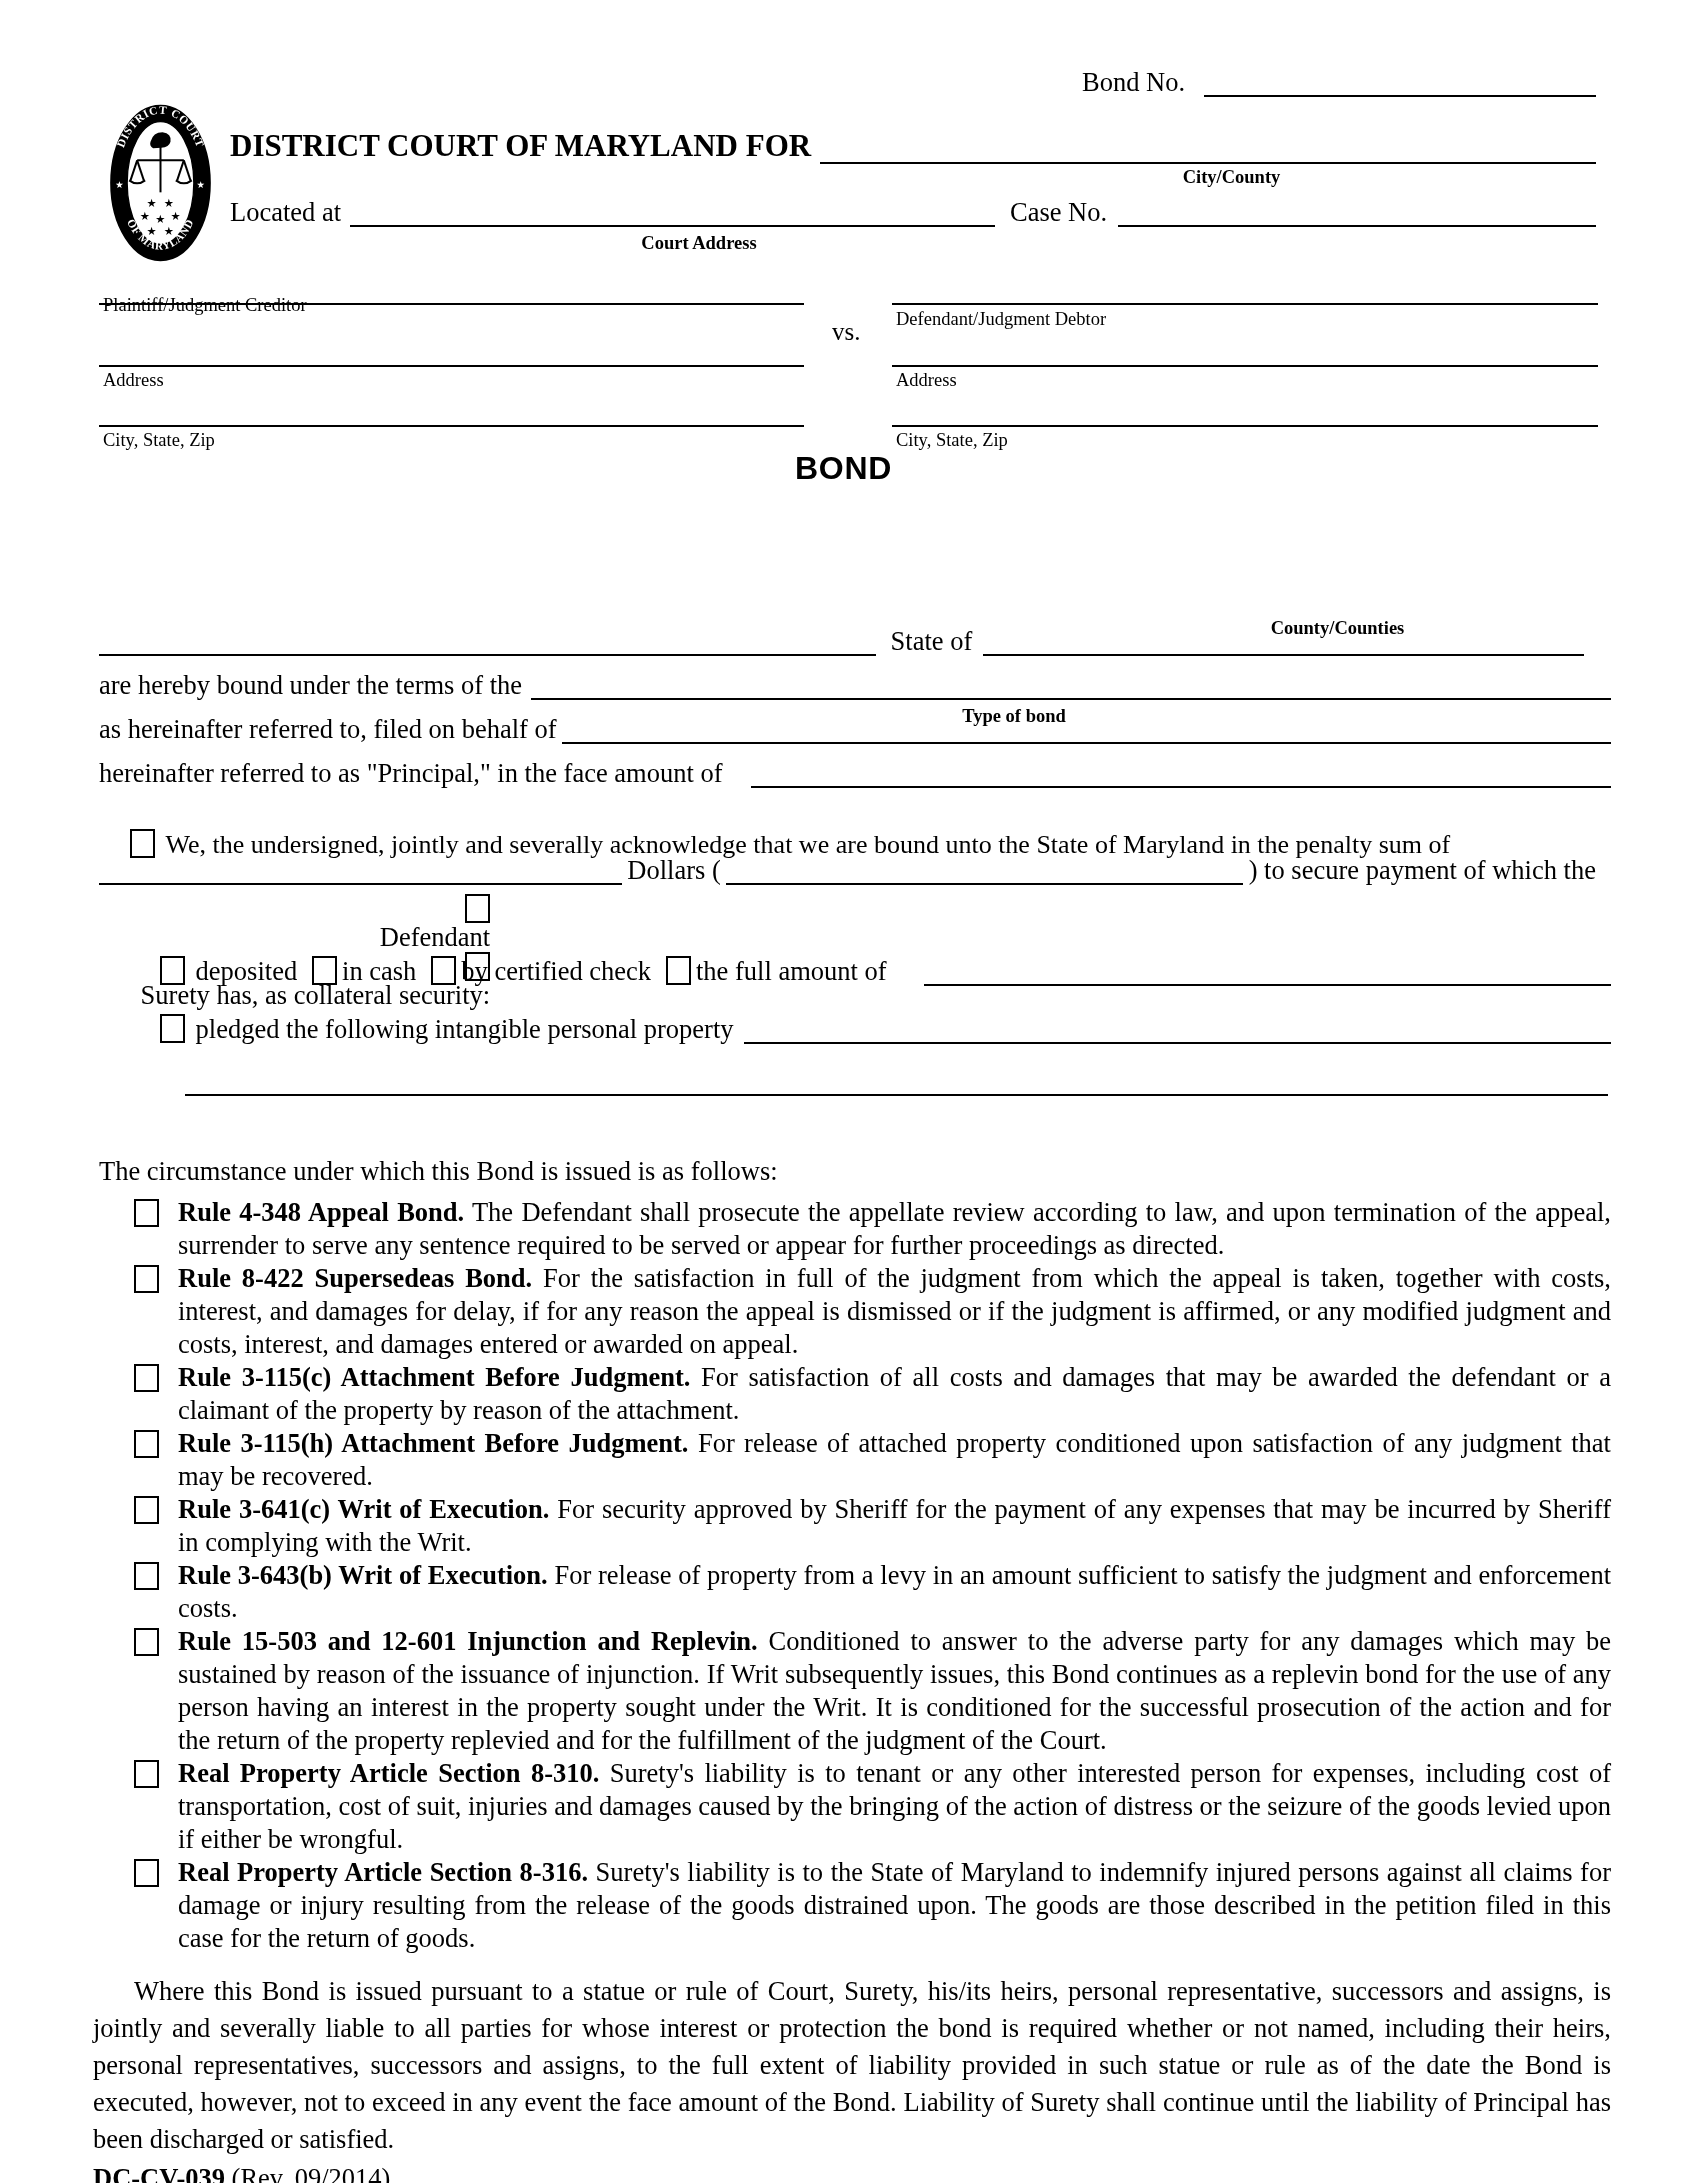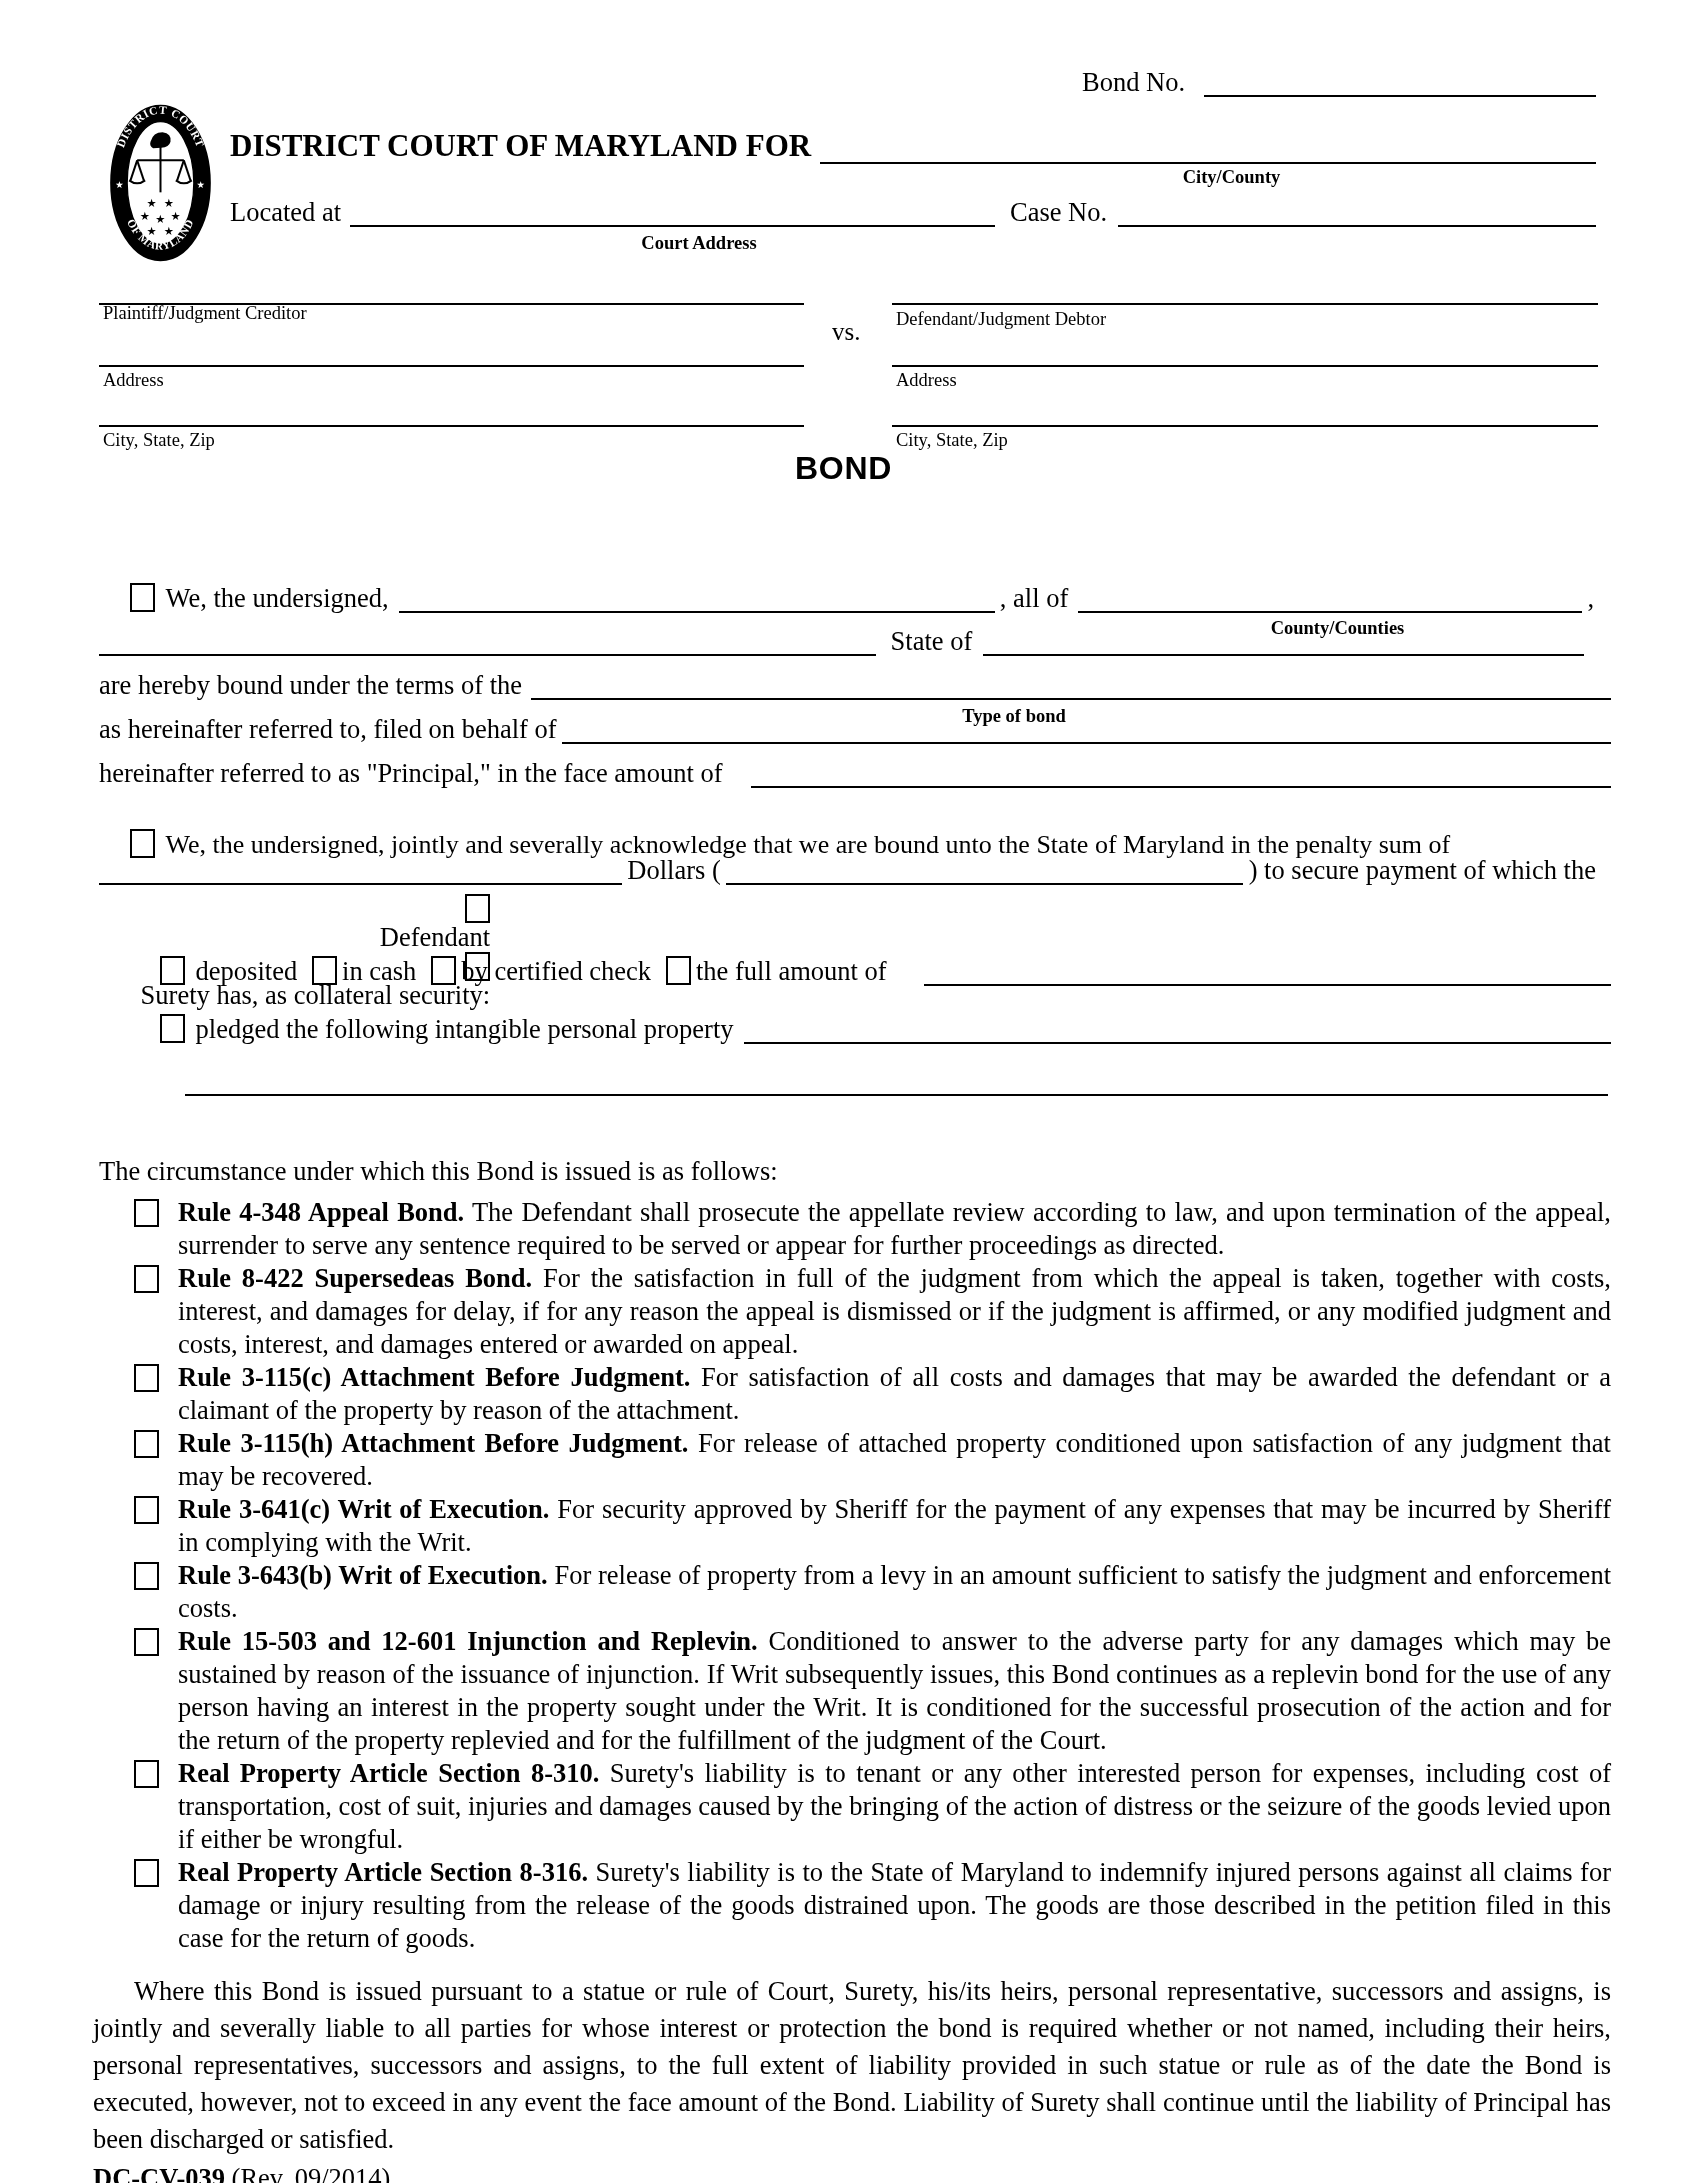--- a/index.html
+++ b/index.html
@@ -107,45 +107,37 @@
 
   <div class="row" style="top:191px;left:230px;right:91px;">
     <span class="lbl">Located at</span>
     <span class="ln gap14" style="width:645px;"></span>
     <span class="lbl gap22">Case No.</span>
     <span class="ln fx1 gap16"></span>
   </div>
   <div class="small-label center" style="top:234px;left:380px;width:638px;">Court Address</div>
 
   <div class="bar" style="top:303px;left:99px;width:705px;"></div>
-  <div class="party-label" style="top:304px;left:103px;">Plaintiff/Judgment Creditor</div>
+  <div class="party-label" style="top:296px;left:103px;">Plaintiff/Judgment Creditor</div>
   <div class="bar" style="top:365px;left:99px;width:705px;"></div>
   <div class="party-label" style="top:371px;left:103px;">Address</div>
   <div class="bar" style="top:425px;left:99px;width:705px;"></div>
   <div class="party-label" style="top:431px;left:103px;">City, State, Zip</div>
 
   <div id="vs">vs.</div>
 
   <div class="bar" style="top:303px;left:892px;width:706px;"></div>
   <div class="party-label" style="top:310px;left:896px;">Defendant/Judgment Debtor</div>
   <div class="bar" style="top:365px;left:892px;width:706px;"></div>
   <div class="party-label" style="top:371px;left:896px;">Address</div>
   <div class="bar" style="top:425px;left:892px;width:706px;"></div>
   <div class="party-label" style="top:431px;left:896px;">City, State, Zip</div>
 
   <div id="bond-heading">BOND</div>
 
-  <div class="row" style="top:577px;left:130px;right:93px;">
-    <span class="cb"></span>
-    <span class="lbl gap16">We, the undersigned,</span>
-    <span class="ln gap16" style="flex:1.18 1 0;"></span>
-    <span class="lbl gap8">, all of</span>
-    <span class="ln fx1 gap14"></span>
-    <span class="lbl gap8">,</span>
-  </div>
   <div class="small-label center" style="top:619px;left:1094px;width:487px;">County/Counties</div>
 
   <div class="row" style="top:620px;left:99px;right:103px;">
     <span class="ln" style="width:777px;"></span>
     <span class="lbl gap22">State of</span>
     <span class="ln fx1 gap16"></span>
   </div>
 
   <div class="row" style="top:664px;left:99px;right:76px;">
     <span class="lbl">are hereby bound under the terms of the</span>

